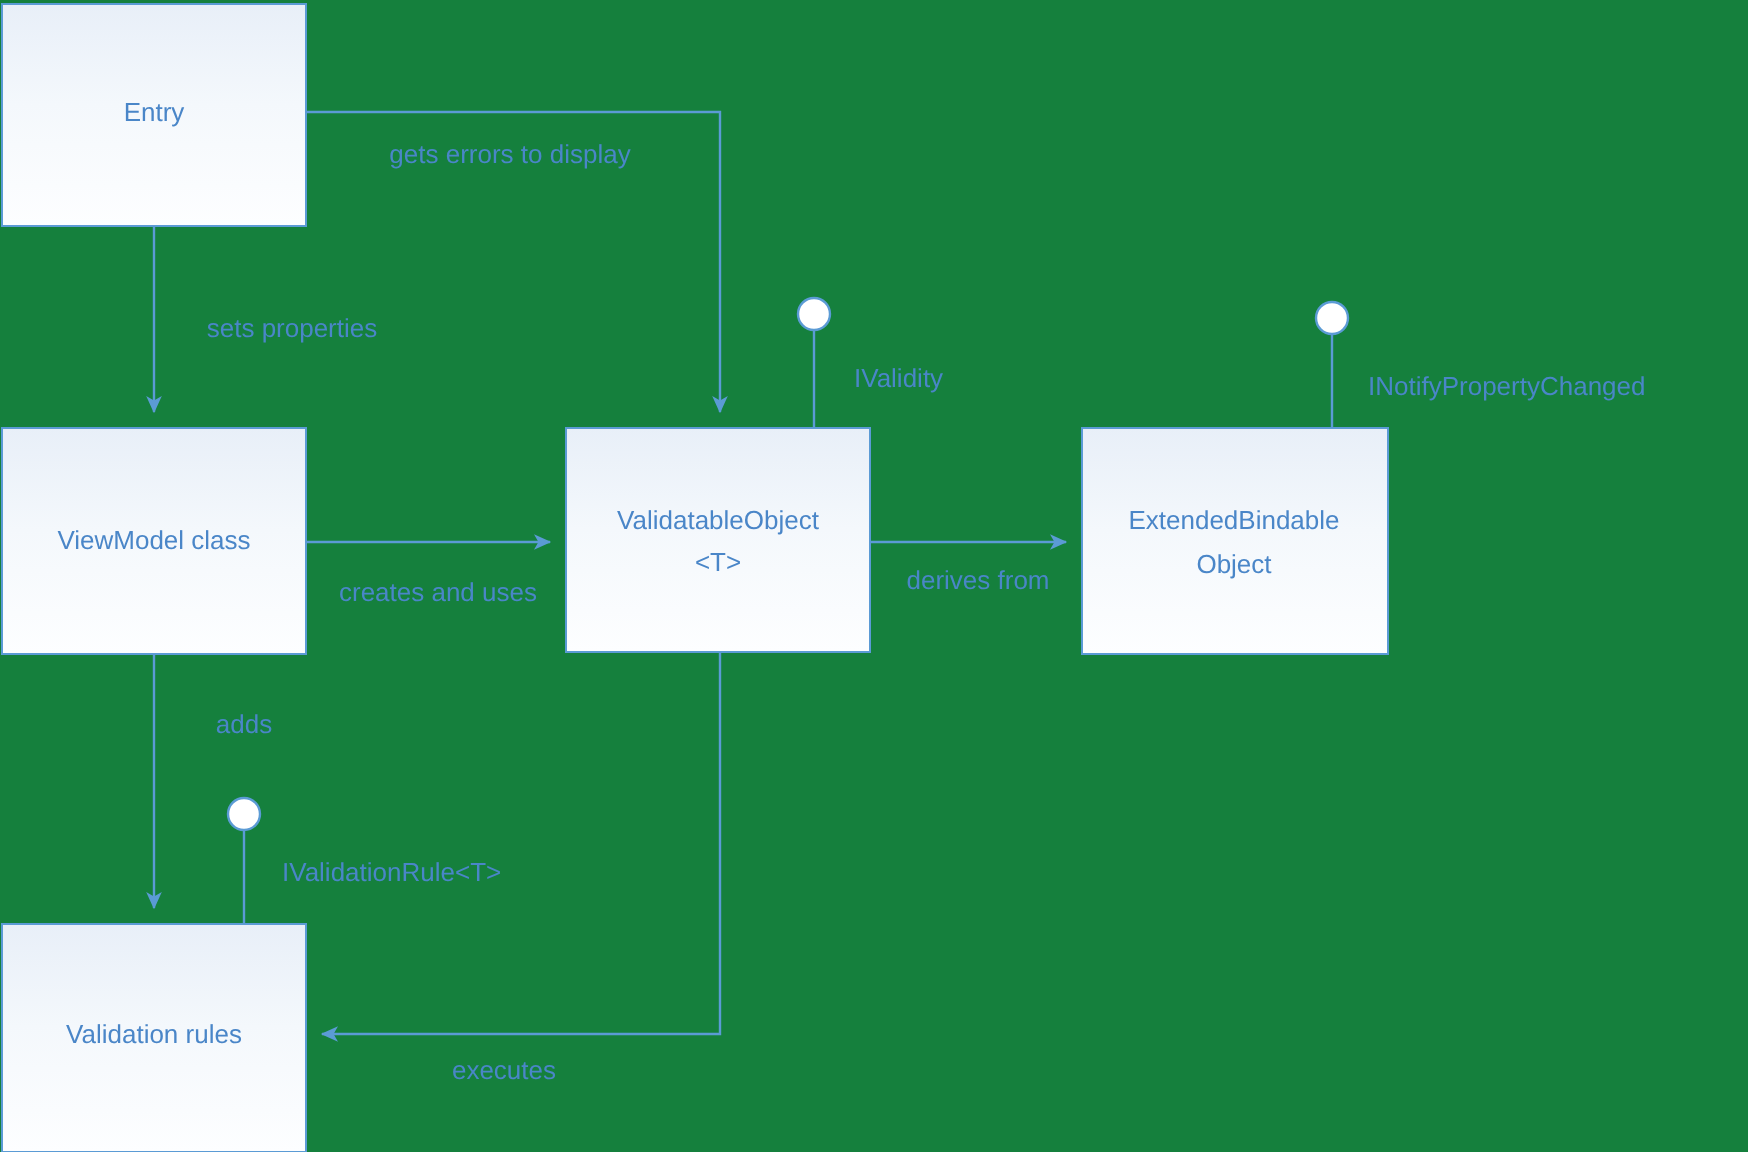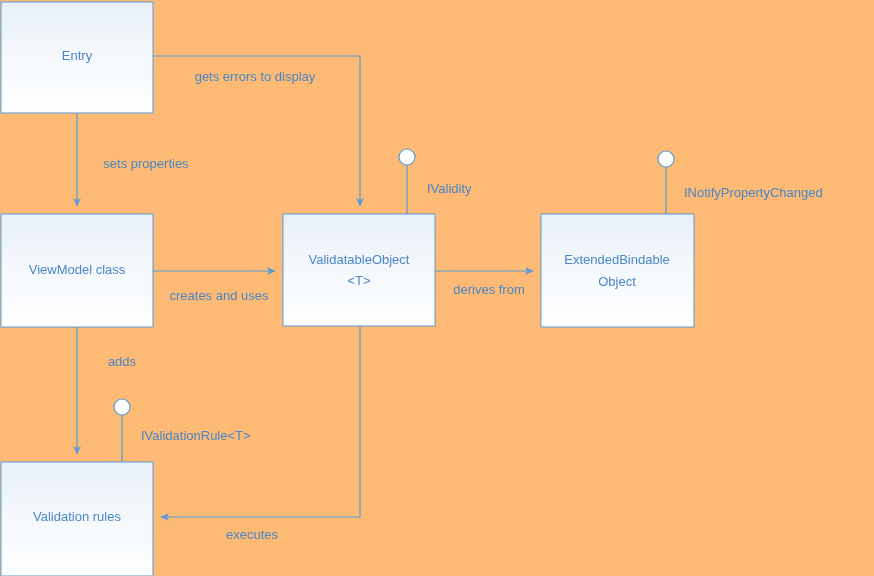--- a/index.html
+++ b/index.html
@@ -11,21 +11,21 @@
   body {
     width: 874px;
     height: 576px;
     font-family: "Liberation Sans", sans-serif;
     overflow: hidden;
   }
   #diagram-root {
     position: relative;
     width: 874px;
     height: 576px;
-    background: #fdba74;
+    background: #15803d;
   }
   svg#diagram-canvas {
     position: absolute;
     top: 0;
     left: 0;
     width: 874px;
     height: 576px;
     display: block;
   }
   .node-rect {

